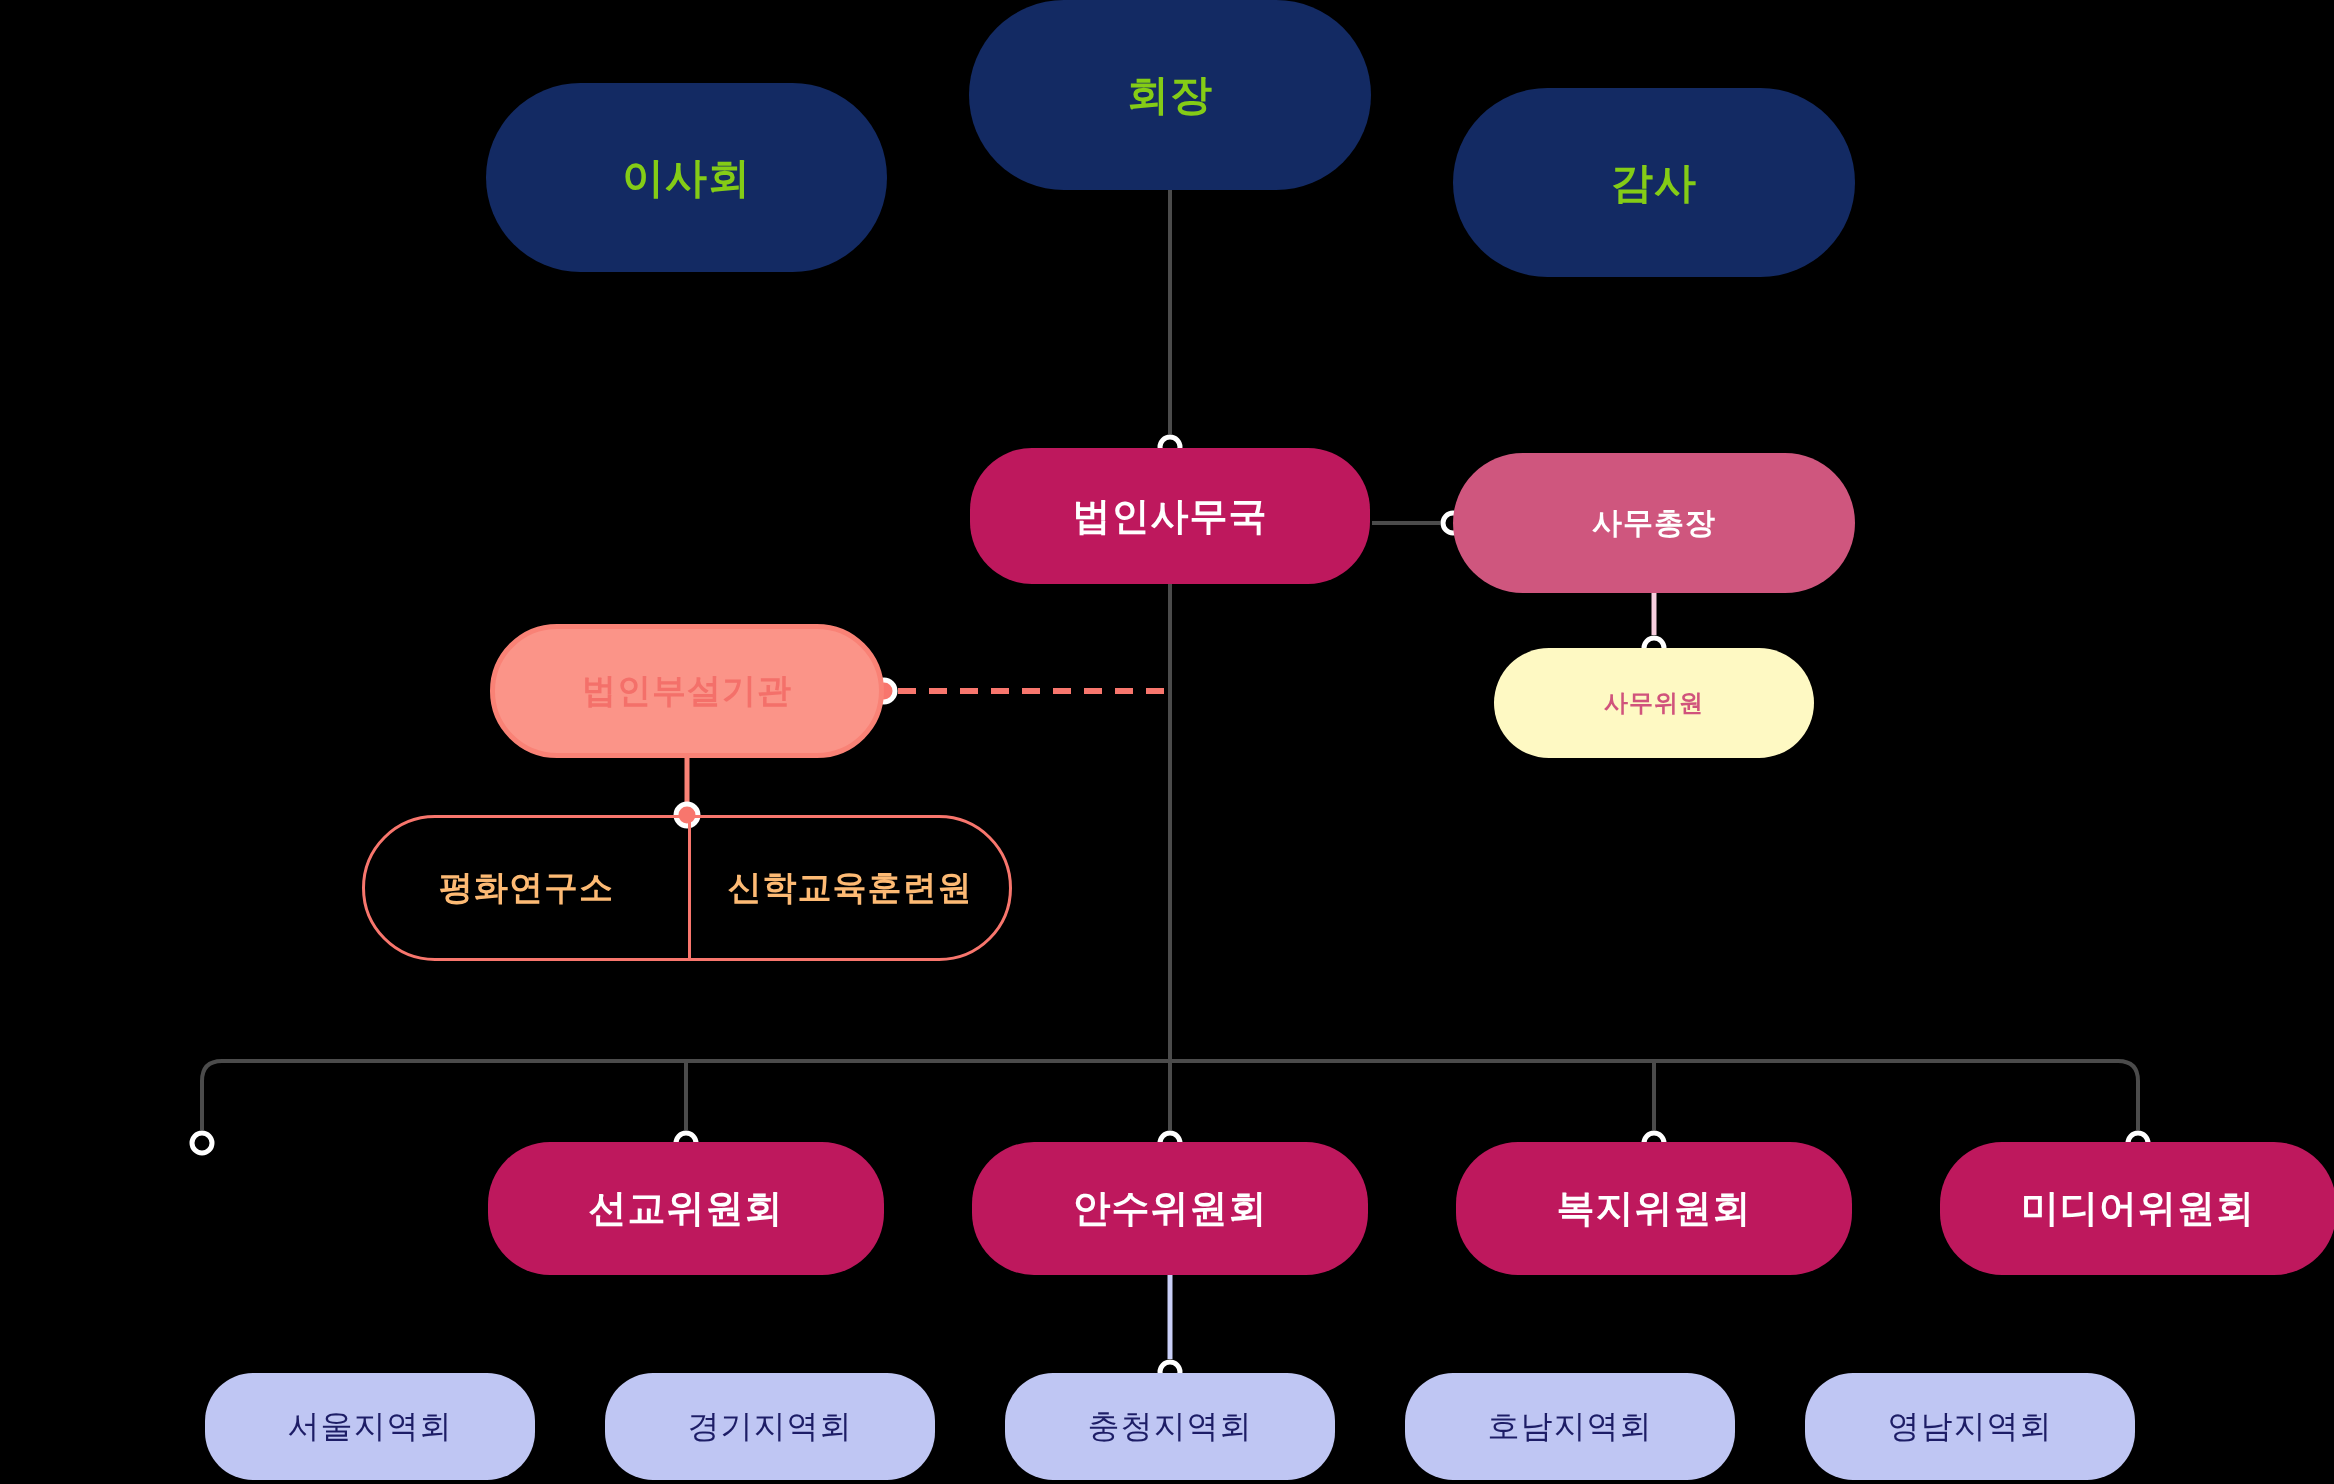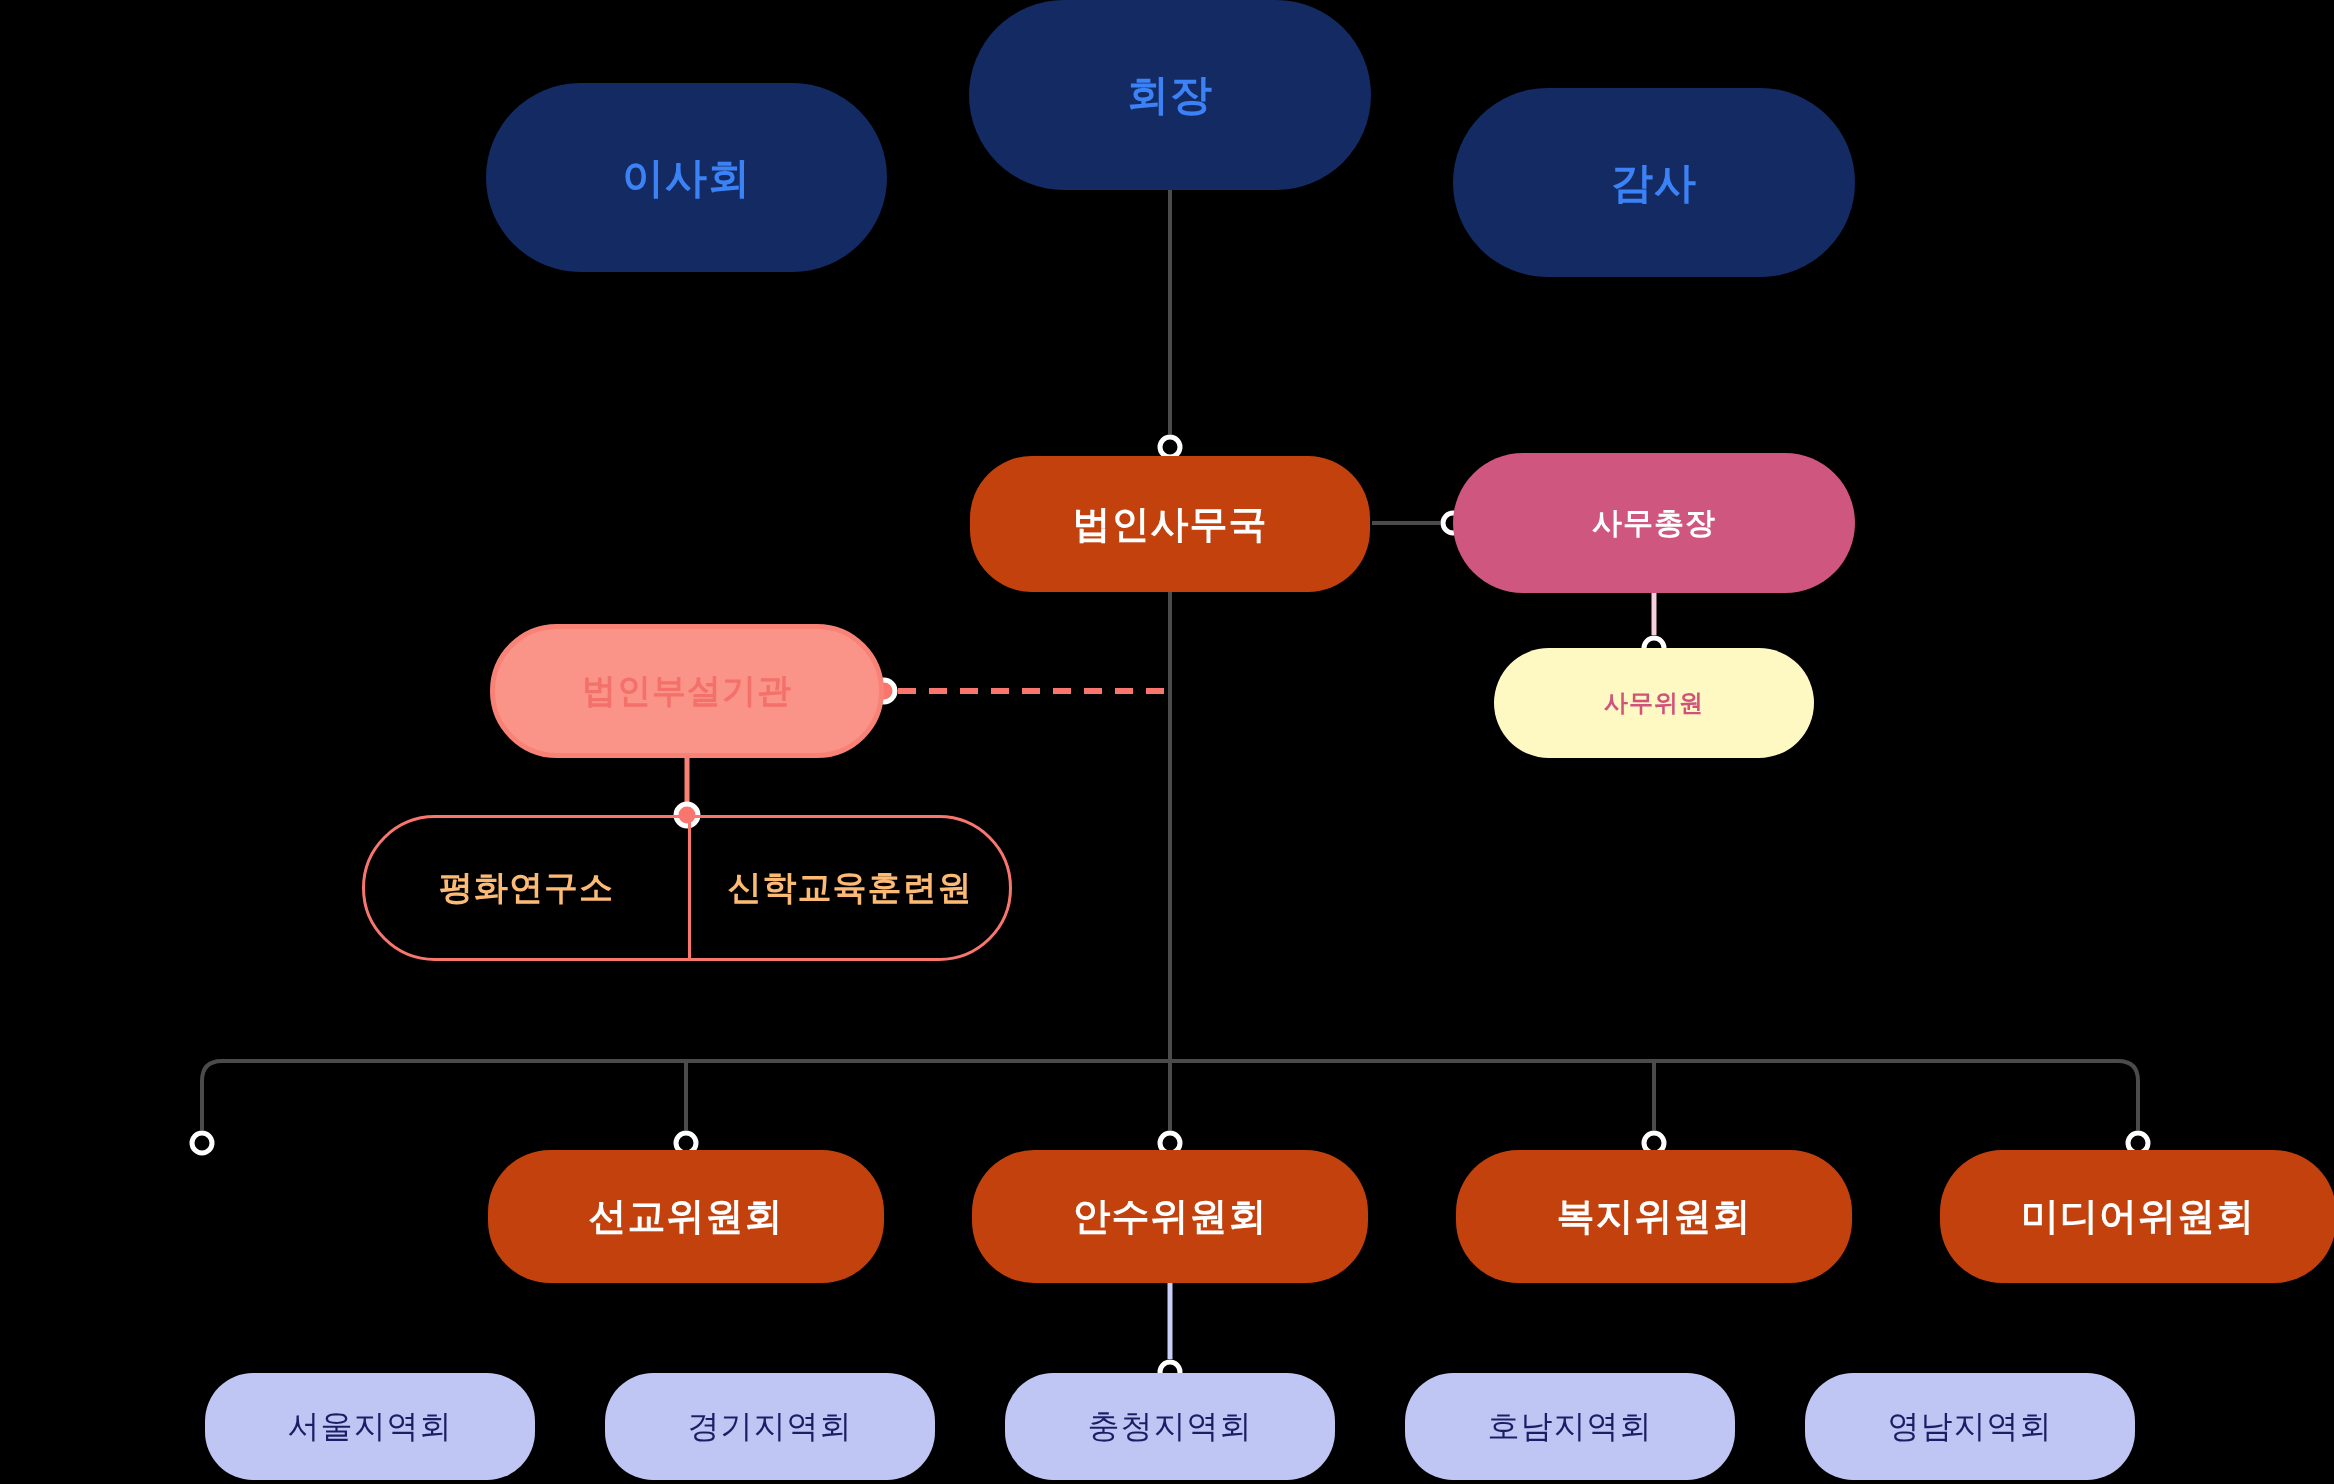--- a/index.html
+++ b/index.html
@@ -16,27 +16,27 @@
     position: absolute;
     display: flex;
     align-items: center;
     justify-content: center;
     box-sizing: border-box;
     font-weight: 700;
     letter-spacing: 1px;
     white-space: nowrap;
   }
   
-  .navy { background:#132a63; color:#3b82f6; border-radius:95px; font-size:42px; }
+  .navy { background:#132a63; color:#84cc16; border-radius:95px; font-size:42px; }
   .n-board    { left:486px;  top:83px; width:401px; height:189px; }
   .n-chairman { left:969px;  top:0px;  width:402px; height:190px; }
   .n-auditor  { left:1453px; top:88px; width:402px; height:189px; }
 
   
-  .blue { background:#c2410c; color:#ffffff; border-radius:62px; font-size:38px;margin-top:8px; }
+  .blue { background:#be185d; color:#ffffff; border-radius:62px; font-size:38px; }
   .n-office { left:970px; top:448px; width:400px; height:136px; }
   .committee { top:1142px; width:396px; height:133px; }
   .c0 { left:4px; } .c1 { left:488px; } .c2 { left:972px; } .c3 { left:1456px; } .c4 { left:1940px; }
 
   
   .n-secgen {
     left:1453px; top:453px; width:402px; height:140px;
     background:#cf567e; color:#ffffff; border-radius:70px; font-size:30px;
   }
   .n-offcom {

